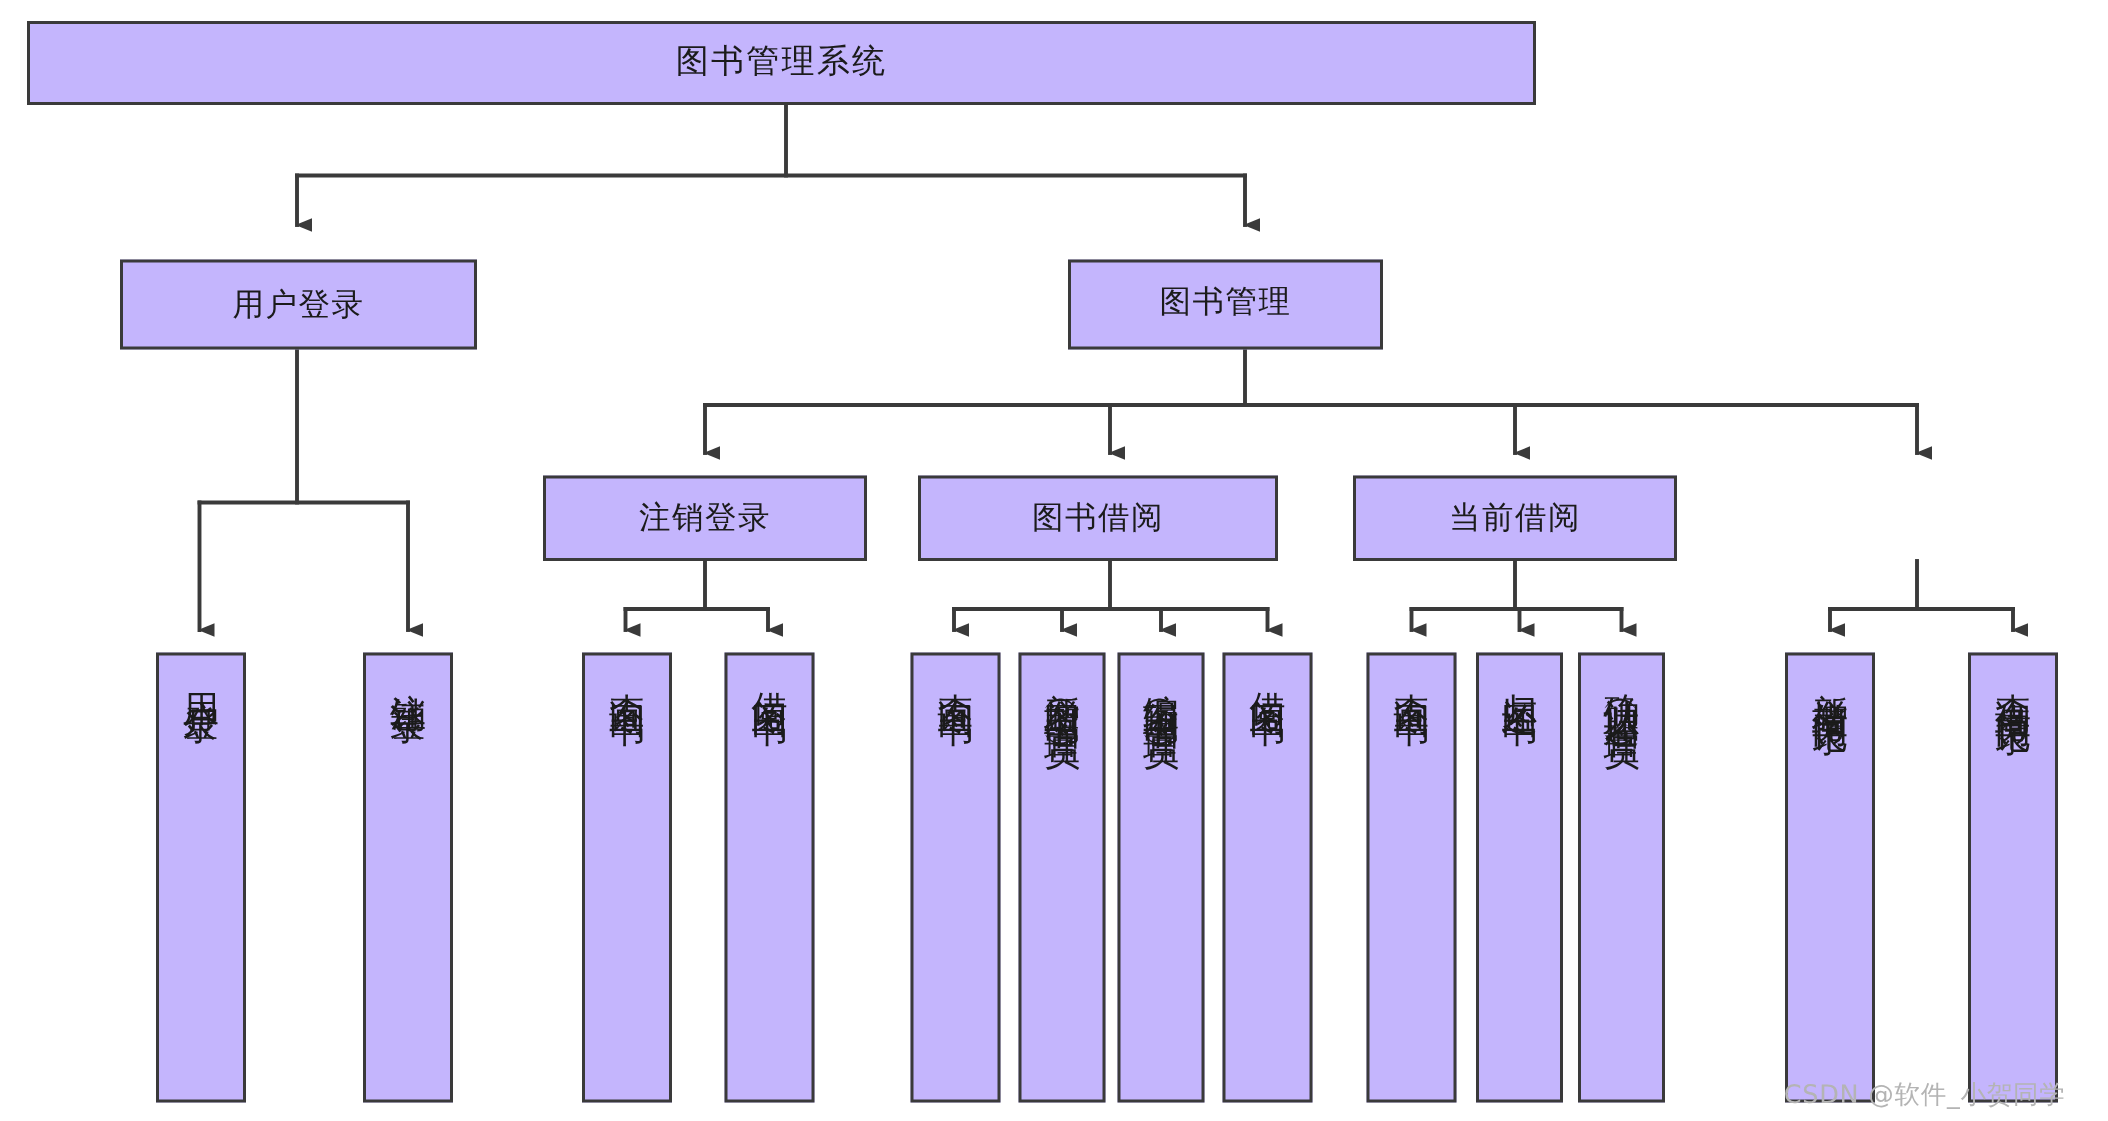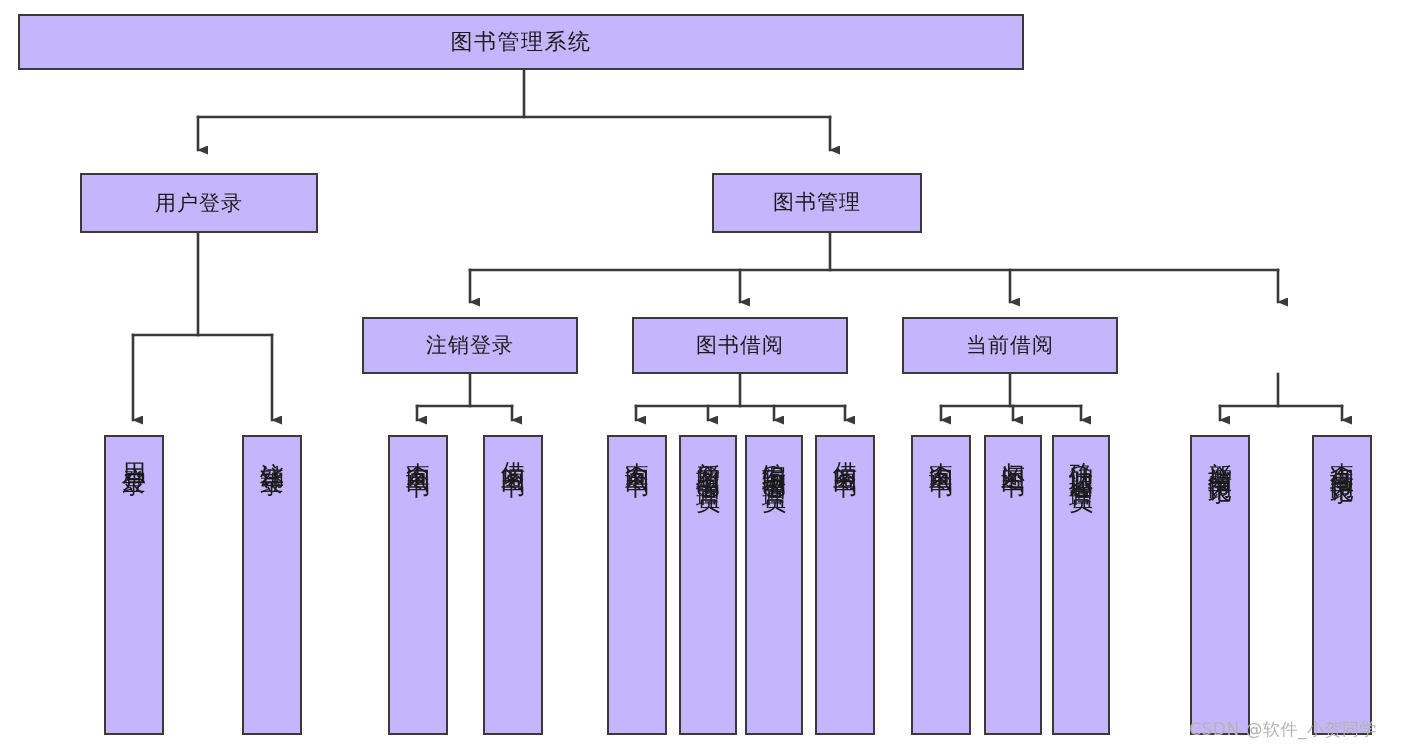--- a/index.html
+++ b/index.html
@@ -134,21 +134,21 @@
   </div>
 
   <div class="node horiz" style="left:712px; top:173px; width:210px; height:60px;font-family:Liberation Mono, monospace;">
     <span class="lbl">图书管理</span>
   </div>
 
   <div class="node horiz" style="left:362px; top:317px; width:216px; height:57px;">
     <span class="lbl">注销登录</span>
   </div>
 
-  <div class="node horiz" style="left:632px; top:317px; width:216px; height:57px;">
+  <div class="node horiz" style="left:612px; top:317px; width:240px; height:57px;">
     <span class="lbl">图书借阅</span>
   </div>
 
   <div class="node horiz" style="left:902px; top:317px; width:216px; height:57px;">
     <span class="lbl">当前借阅</span>
   </div>
 
 
   <div class="node vert" style="left:104px; top:435px; width:60px; height:300px;">
     <span class="lbl">用户登录</span>

